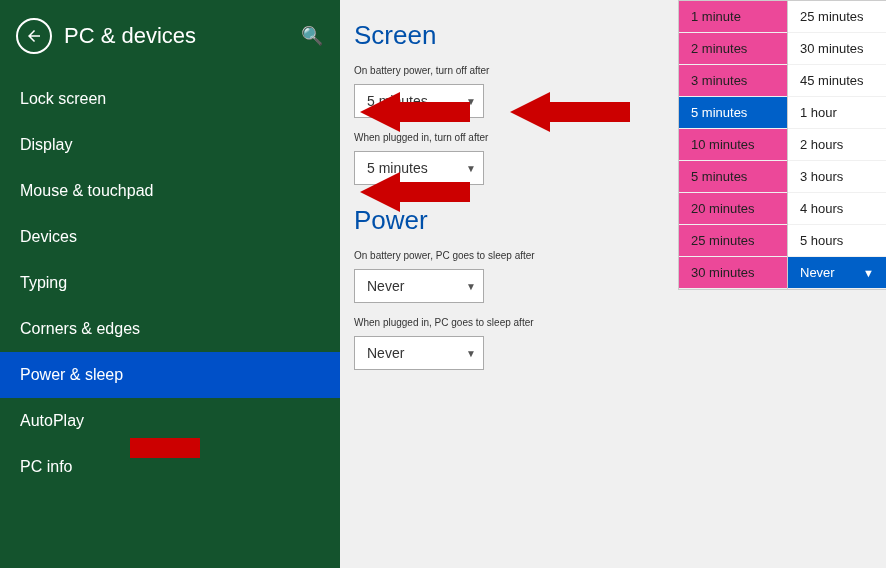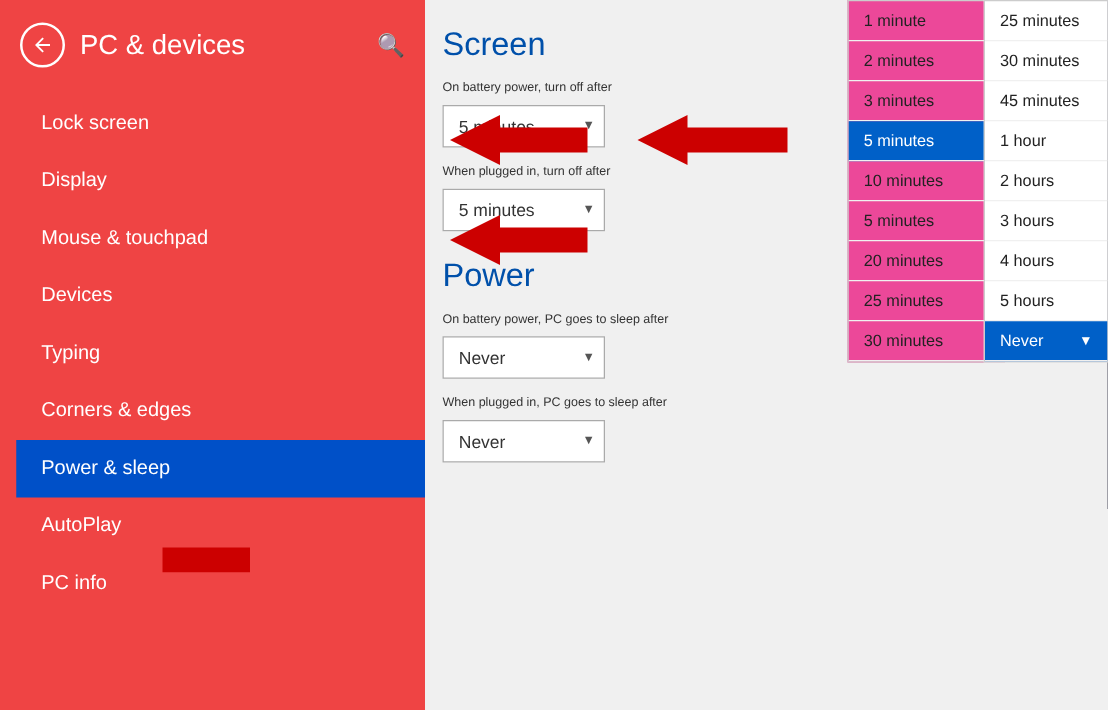--- a/index.html
+++ b/index.html
@@ -11,21 +11,21 @@
       overflow: hidden;
       position: relative;
     }
 
     
     .sidebar {
       position: absolute;
       left: 0; top: 0;
       width: 340px;
       height: 568px;
-      background: #ef4444;
+      background: #14532d;
     }
 
     .sidebar-header {
       display: flex;
       align-items: center;
       padding: 18px 16px 14px 16px;
       gap: 12px;
     }
 
     .back-btn {
@@ -45,21 +45,21 @@
       font-weight: 300;
     }
 
     .search-btn {
       margin-left: auto;
       color: white;
       font-size: 18px;
       cursor: pointer;
     }
 
-    .nav-items { margin-top: 8px; padding-left: 13px; }
+    .nav-items { margin-top: 8px; }
 
     .nav-item {
       padding: 14px 20px;
       color: white;
       font-size: 16px;
       font-weight: 300;
       cursor: pointer;
       transition: background 0.1s;
     }
 

